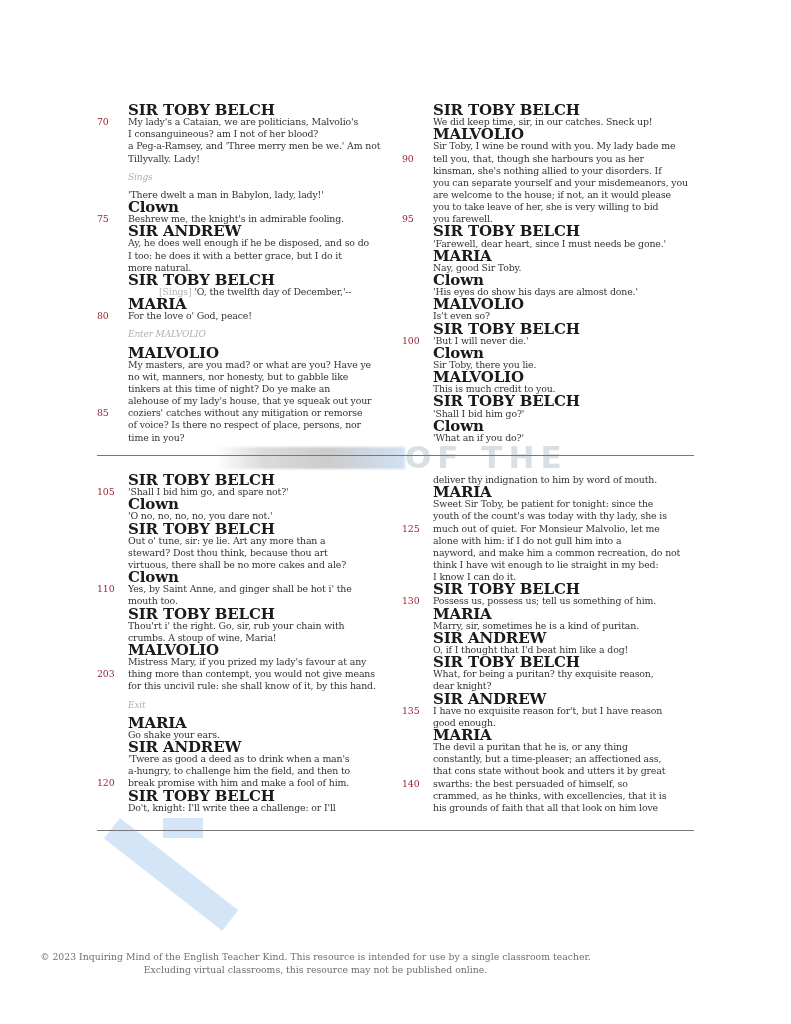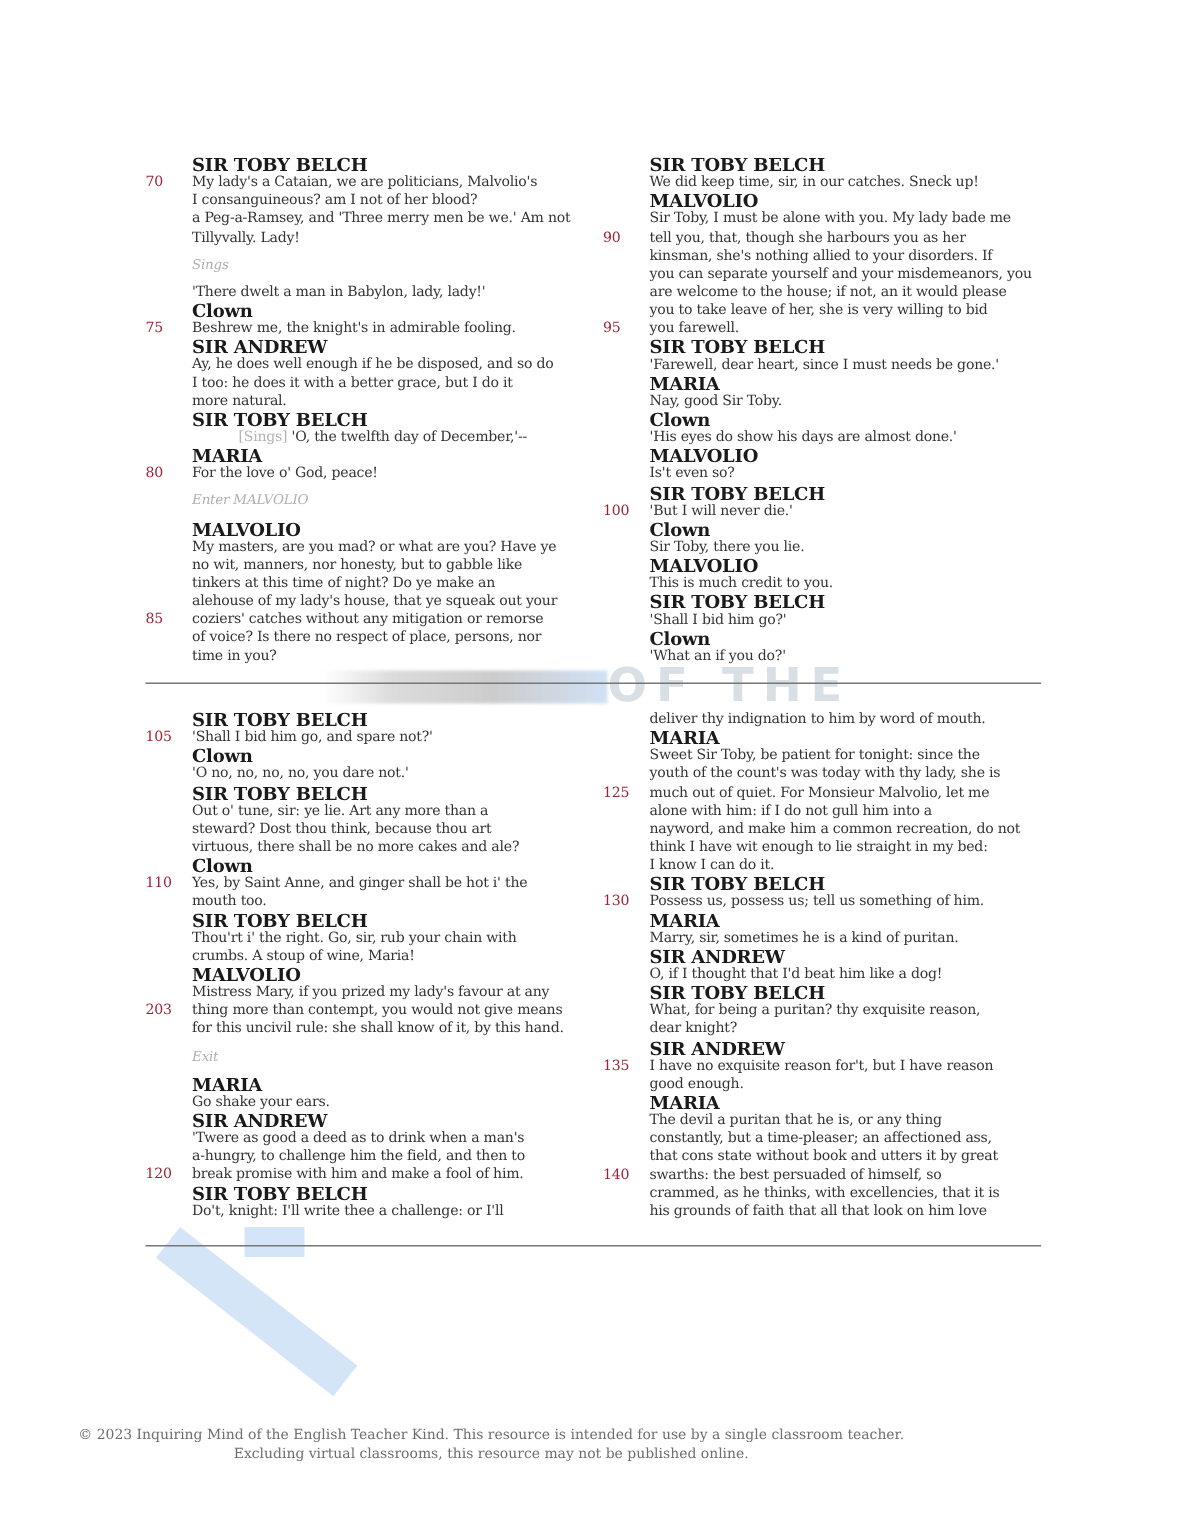--- a/index.html
+++ b/index.html
@@ -1,35 +1,35 @@
 <!DOCTYPE html>
 <html><head>
 <meta charset="utf-8">
 <style>
   html, body { margin:0; padding:0; background:#ffffff; }
   body { width:791px; height:1024px; position:relative; overflow:hidden;
          font-family: "DejaVu Serif", "Liberation Serif", serif; color:#333333; }
   .page { position:absolute; left:0; top:0; width:791px; height:1024px; }
   .col { position:absolute; width:275px; }
   .row { position:relative; height:12.15px; line-height:12.15px; font-size:9.4px; white-space:nowrap; letter-spacing:-0.15px; }
-  .speaker { font-weight:bold; color:#1a1a1a; font-size:12px; }
+  .speaker { font-weight:bold; color:#1a1a1a; font-size:15px; }
   .dir { color:#b0b0b0; font-style:italic; font-size:9px; }
   .dir-gap { height:6px; }
   .ln { position:absolute; left:-31px; color:#9b2335; font-size:9.4px; }
   .dirin { color:#b3b3b3;padding-left:31px; }
   .divider { position:absolute; left:97px; width:597px; height:1px; background:#777777; }
   .wm-text { position:absolute; left:405px; top:442px; font-family:"DejaVu Sans", sans-serif; font-weight:bold;
              font-size:31px; color:#b9c5d0; opacity:0.55; letter-spacing:6px; line-height:30px; height:28px; overflow:hidden; }
   .wm-grey { position:absolute; left:215px; top:447px; width:190px; height:22px;
              background:linear-gradient(90deg, rgba(200,200,200,0) 0%, rgba(190,190,190,0.55) 25%, rgba(170,170,170,0.6) 60%, rgba(170,200,235,0.55) 100%);
              filter:blur(1px); }
   .wm-blue { position:absolute; left:120px; top:818px; width:150px; height:26px; background:#cfe2f7;
              transform:rotate(38deg); transform-origin:left top; opacity:0.9; }
   .wm-blue2 { position:absolute; left:163px; top:818px; width:40px; height:20px; background:#cfe2f7; opacity:0.9; }
-  .footer { position:absolute; left:12px; width:631px; top:951px; text-align:center; font-size:9.3px; color:#6e6e6e; line-height:12.5px; }
+  .footer { position:absolute; left:0; width:631px; top:951px; text-align:center; font-size:9.3px; color:#6e6e6e; line-height:12.5px; }
 </style>
 </head>
 <body>
 
 <div class="page">
   <div class="wm-grey"></div>
   <div class="wm-text">OF THE</div>
   <div class="wm-blue"></div>
   <div class="wm-blue2"></div>
 
@@ -62,21 +62,21 @@
       <div class="row"><span>tinkers at this time of night? Do ye make an</span></div>
       <div class="row"><span>alehouse of my lady's house, that ye squeak out your</span></div>
       <div class="row"><span class="ln">85</span><span>coziers' catches without any mitigation or remorse</span></div>
       <div class="row"><span>of voice? Is there no respect of place, persons, nor</span></div>
       <div class="row"><span>time in you?</span></div>
     </div>
   <div class="col" id="s0r" style="left:433px; top:104px;">
       <div class="row"><span class="speaker">SIR TOBY BELCH</span></div>
       <div class="row"><span>We did keep time, sir, in our catches. Sneck up!</span></div>
       <div class="row"><span class="speaker">MALVOLIO</span></div>
-      <div class="row"><span>Sir Toby, I must be alone with you. My lady bade me</span></div>
+      <div class="row"><span>Sir Toby, I wine be round with you. My lady bade me</span></div>
       <div class="row"><span class="ln">90</span><span>tell you, that, though she harbours you as her</span></div>
       <div class="row"><span>kinsman, she's nothing allied to your disorders. If</span></div>
       <div class="row"><span>you can separate yourself and your misdemeanors, you</span></div>
       <div class="row"><span>are welcome to the house; if not, an it would please</span></div>
       <div class="row"><span>you to take leave of her, she is very willing to bid</span></div>
       <div class="row"><span class="ln">95</span><span>you farewell.</span></div>
       <div class="row"><span class="speaker">SIR TOBY BELCH</span></div>
       <div class="row"><span>'Farewell, dear heart, since I must needs be gone.'</span></div>
       <div class="row"><span class="speaker">MARIA</span></div>
       <div class="row"><span>Nay, good Sir Toby.</span></div>

